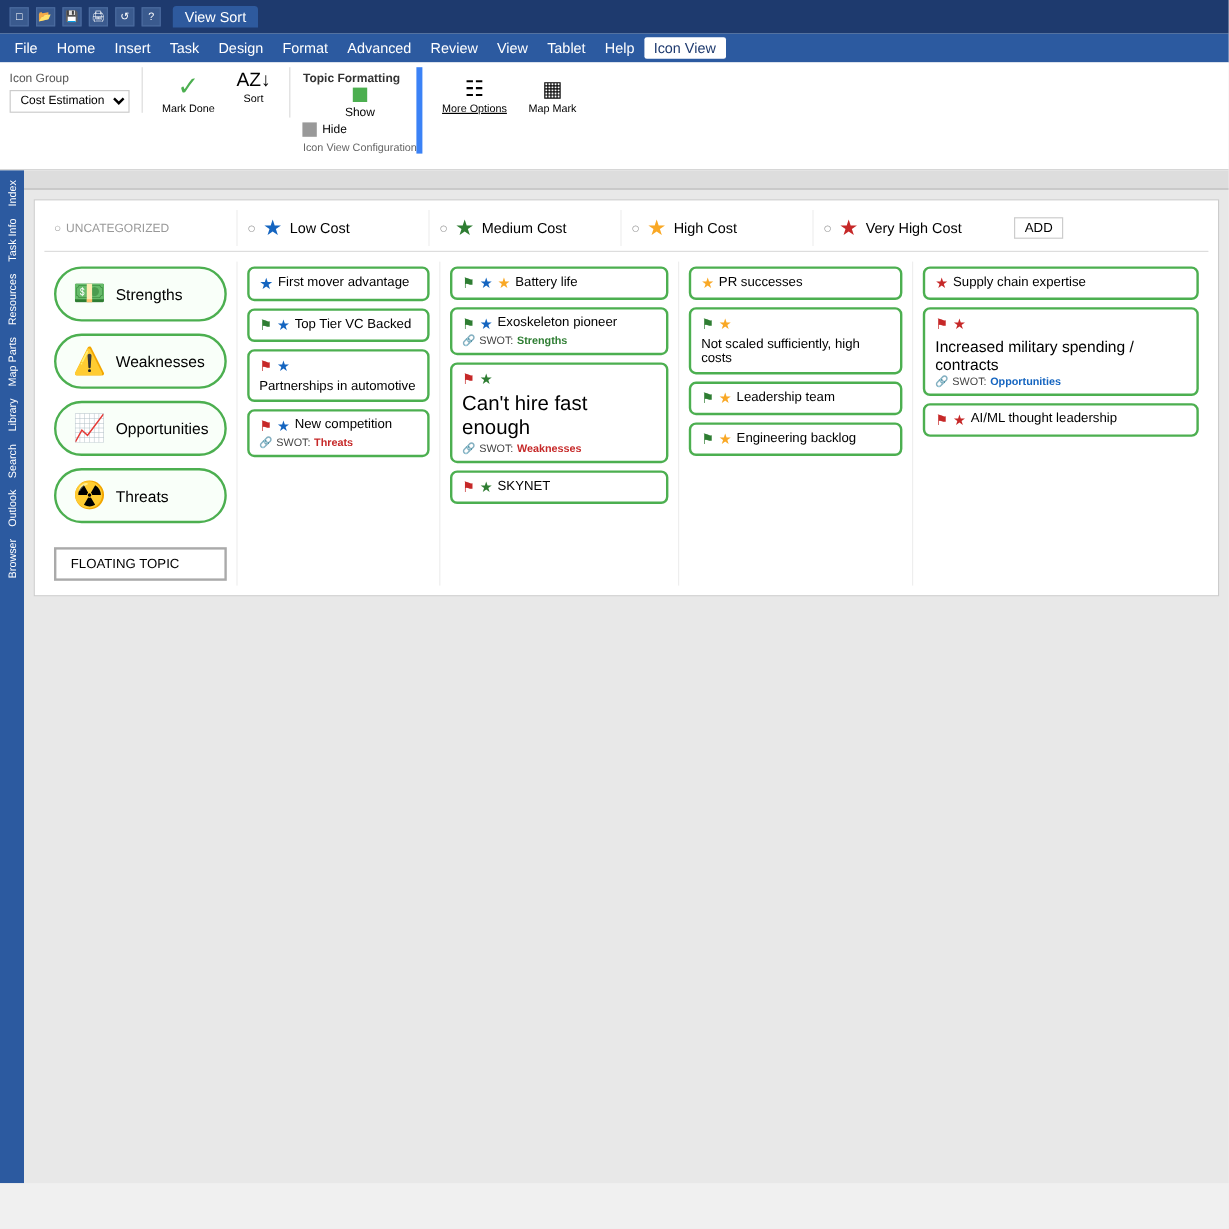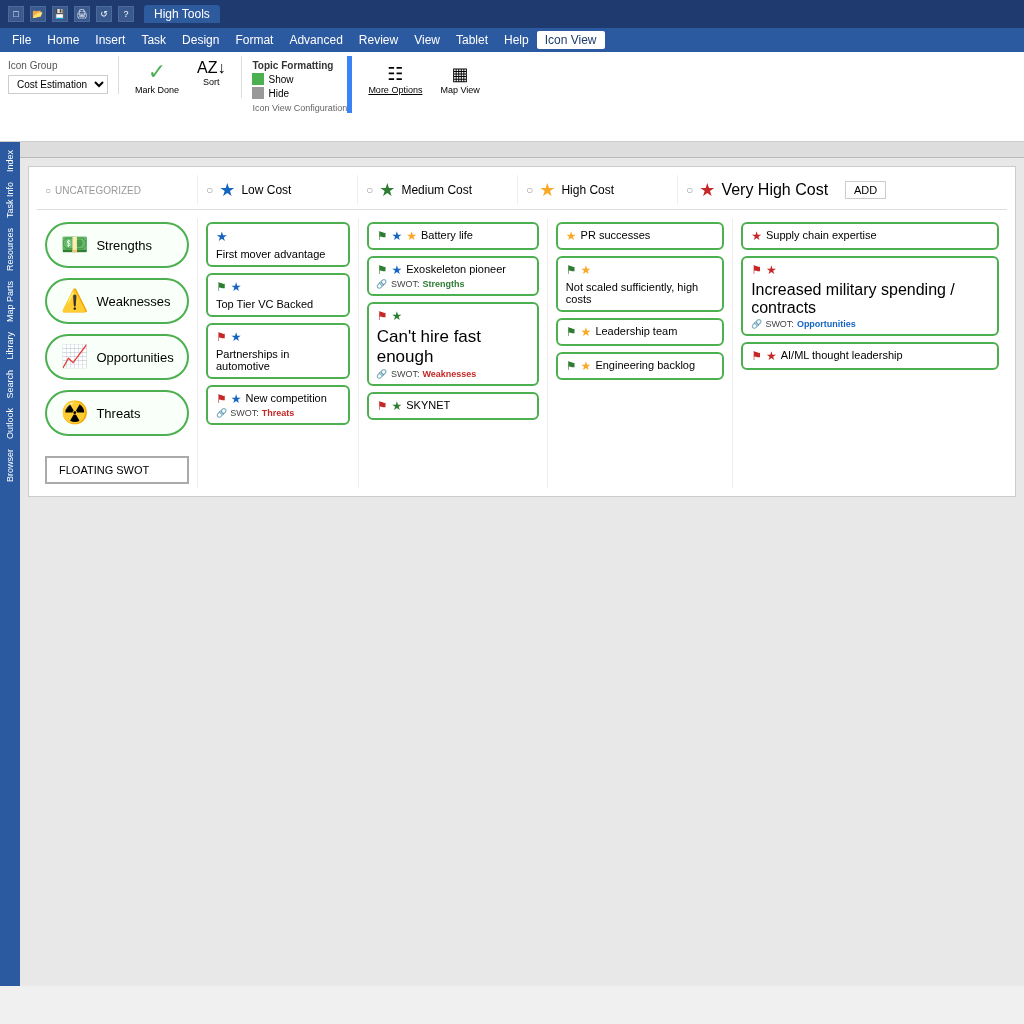--- a/index.html
+++ b/index.html
@@ -138,21 +138,21 @@
 
 <div class="title-bar">
   <div class="title-bar-icons">
     <div class="title-bar-icon">□</div>
     <div class="title-bar-icon">📂</div>
     <div class="title-bar-icon">💾</div>
     <div class="title-bar-icon">🖨</div>
     <div class="title-bar-icon">↺</div>
     <div class="title-bar-icon">?</div>
   </div>
-  <span class="view-tools-tab">High Tools</span>
+  <span class="view-tools-tab">View Sort</span>
 </div>
 
 <div class="menu-bar">
   <span class="menu-item">File</span>
   <span class="menu-item">Home</span>
   <span class="menu-item">Insert</span>
   <span class="menu-item">Task</span>
   <span class="menu-item">Design</span>
   <span class="menu-item">Format</span>
   <span class="menu-item">Advanced</span>
@@ -177,39 +177,39 @@
       <span style="font-size:9px;">Mark Done</span>
     </div>
     <div class="ribbon-btn">
       <span style="font-size:16px;">AZ↓</span>
       <span style="font-size:9px;">Sort</span>
     </div>
   </div>
 
   <div style="display:flex; flex-direction:column; gap:2px; border-right:5px solid #3b82f6; padding-top:4px;">
     <div style="font-size:10px; font-weight:bold; color:#333;">Topic Formatting</div>
-    <div style="display:flex; align-items:center; gap:4px;">
+    <div style="display:flex; align-items:center; gap:4px;flex-direction:column;">
       <span style="width:12px; height:12px; background:#4caf50; display:inline-block;"></span>
       <span style="font-size:10px;">Show</span>
     </div>
     <div style="display:flex; align-items:center; gap:4px;">
       <span style="width:12px; height:12px; background:#999; display:inline-block;"></span>
       <span style="font-size:10px;">Hide</span>
     </div>
     <div style="font-size:9px; color:#666; margin-top:2px;">Icon View Configuration</div>
   </div>
 
   <div style="display:flex; gap:6px; align-items:flex-start; padding-top:4px;">
     <div class="ribbon-btn">
       <span style="font-size:18px;">☷</span>
       <span style="font-size:9px;text-decoration:underline;">More Options</span>
     </div>
     <div class="ribbon-btn">
       <span style="font-size:18px;">▦</span>
-      <span style="font-size:9px;">Map View</span>
+      <span style="font-size:9px;">Map Mark</span>
     </div>
   </div>
 </div>
 
 <div class="app-container">
 
   <div class="left-sidebar">
     <div class="left-sidebar-item">Index</div>
     <div class="left-sidebar-item">Task Info</div>
     <div class="left-sidebar-item">Resources</div>
@@ -243,21 +243,21 @@
           <span style="font-size:12px;">Medium Cost</span>
         </div>
         <div style="min-width:160px; padding:4px 8px; display:flex; align-items:center; gap:6px; border-left:1px solid #eee;">
           <span style="color:#999;">○</span>
           <span style="color:#f9a825; font-size:18px;">★</span>
           <span style="font-size:12px;">High Cost</span>
         </div>
         <div style="min-width:160px; padding:4px 8px; display:flex; align-items:center; gap:6px; border-left:1px solid #eee;">
           <span style="color:#999;">○</span>
           <span style="color:#c62828; font-size:18px;">★</span>
-          <span style="font-size:16px;">Very High Cost</span>
+          <span style="font-size:12px;">Very High Cost</span>
         </div>
         <div style="padding:4px 8px;">
           <button style="border:1px solid #ccc; background:white; padding:2px 8px; font-size:11px; cursor:pointer;">ADD</button>
         </div>
       </div>
 
       <hr style="border:none; border-top:1px solid #ddd; margin:0 0 8px 0;">
 
       <div style="display:flex;">
 
@@ -277,21 +277,21 @@
             <span class="swot-node-icon">📈</span>
             <span class="swot-node-text">Opportunities</span>
           </div>
 
           <div class="swot-node">
             <span class="swot-node-icon">☢️</span>
             <span class="swot-node-text">Threats</span>
           </div>
 
           <div class="floating-topic">
-            <span>FLOATING SWOT</span>
+            <span>FLOATING TOPIC</span>
           </div>
         </div>
 
         <div style="min-width:160px; padding:4px 8px; display:flex; flex-direction:column; gap:6px; border-left:1px solid #eee;">
 
           <div class="topic-card">
             <div class="topic-card-content">
               <span style="color:#1565c0; font-size:13px;">★</span>
               <span style="font-size:11px;">First mover advantage</span>
             </div>
@@ -413,21 +413,21 @@
             <div class="topic-card-content">
               <span style="color:#c62828; font-size:12px;">★</span>
               <span style="font-size:11px;text-align:right;">Supply chain expertise</span>
             </div>
           </div>
 
           <div class="topic-card">
             <div class="topic-card-content">
               <span style="color:#c62828; font-size:12px;">⚑</span>
               <span style="color:#c62828; font-size:12px;">★</span>
-              <span style="font-size:16px;">Increased military spending / contracts</span>
+              <span style="font-size:13px;">Increased military spending / contracts</span>
             </div>
             <div class="swot-tag">
               <span class="tag-icon">🔗</span>
               <span class="swot-tag-label">SWOT:</span>
               <span class="swot-tag-value-blue">Opportunities</span>
             </div>
           </div>
 
           <div class="topic-card">
             <div class="topic-card-content">

